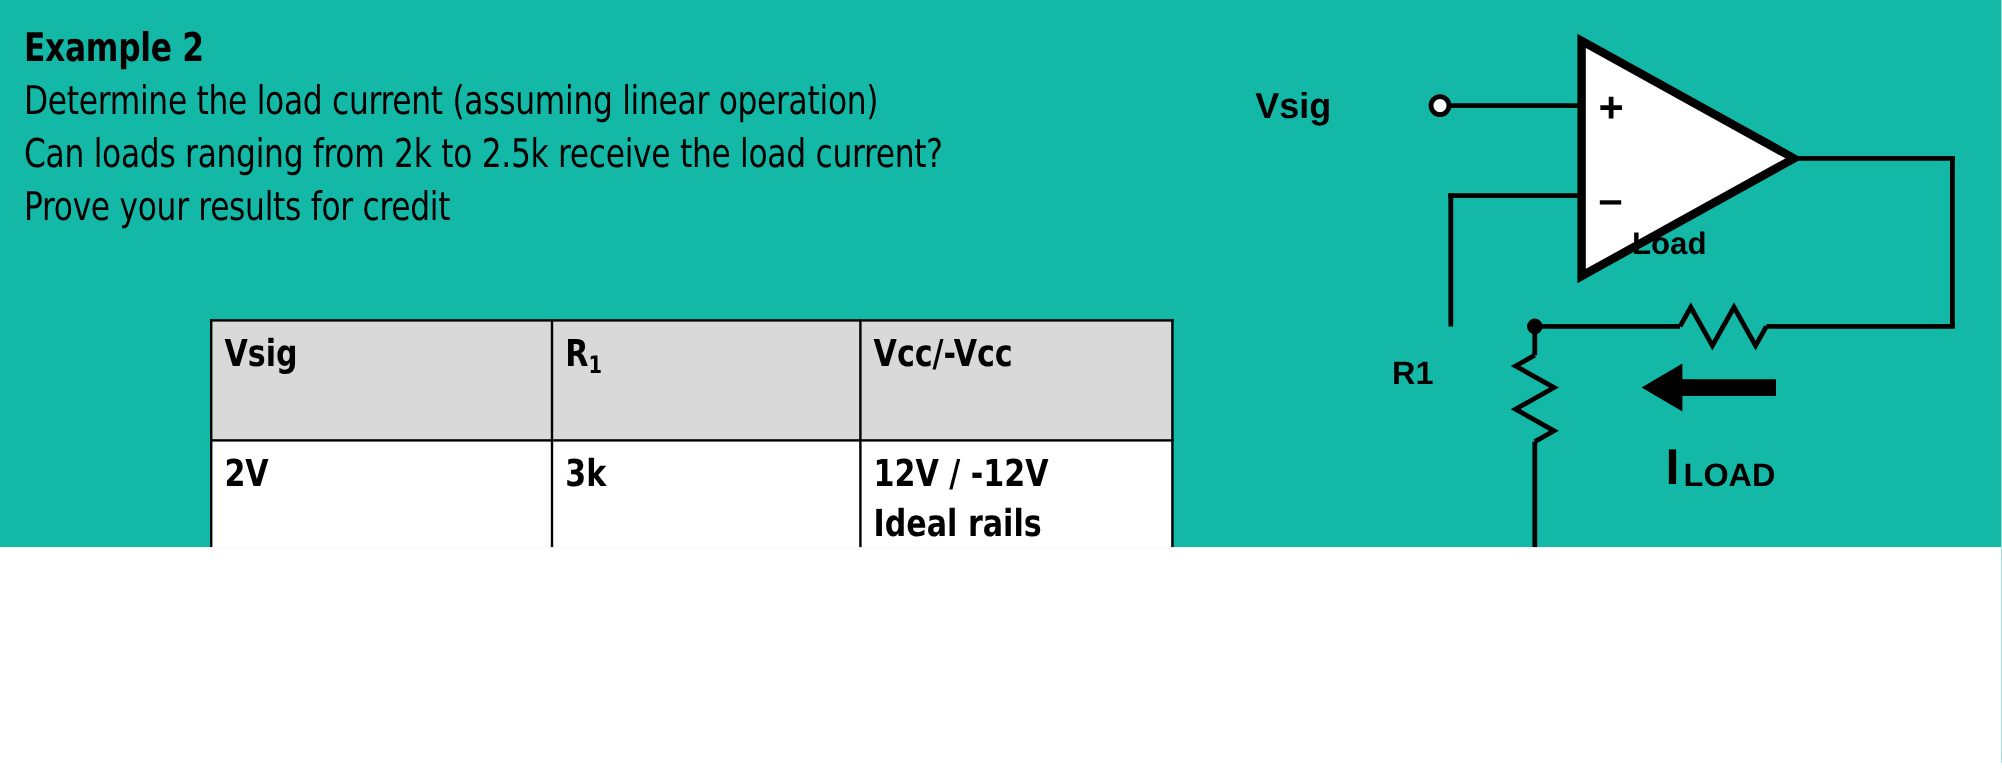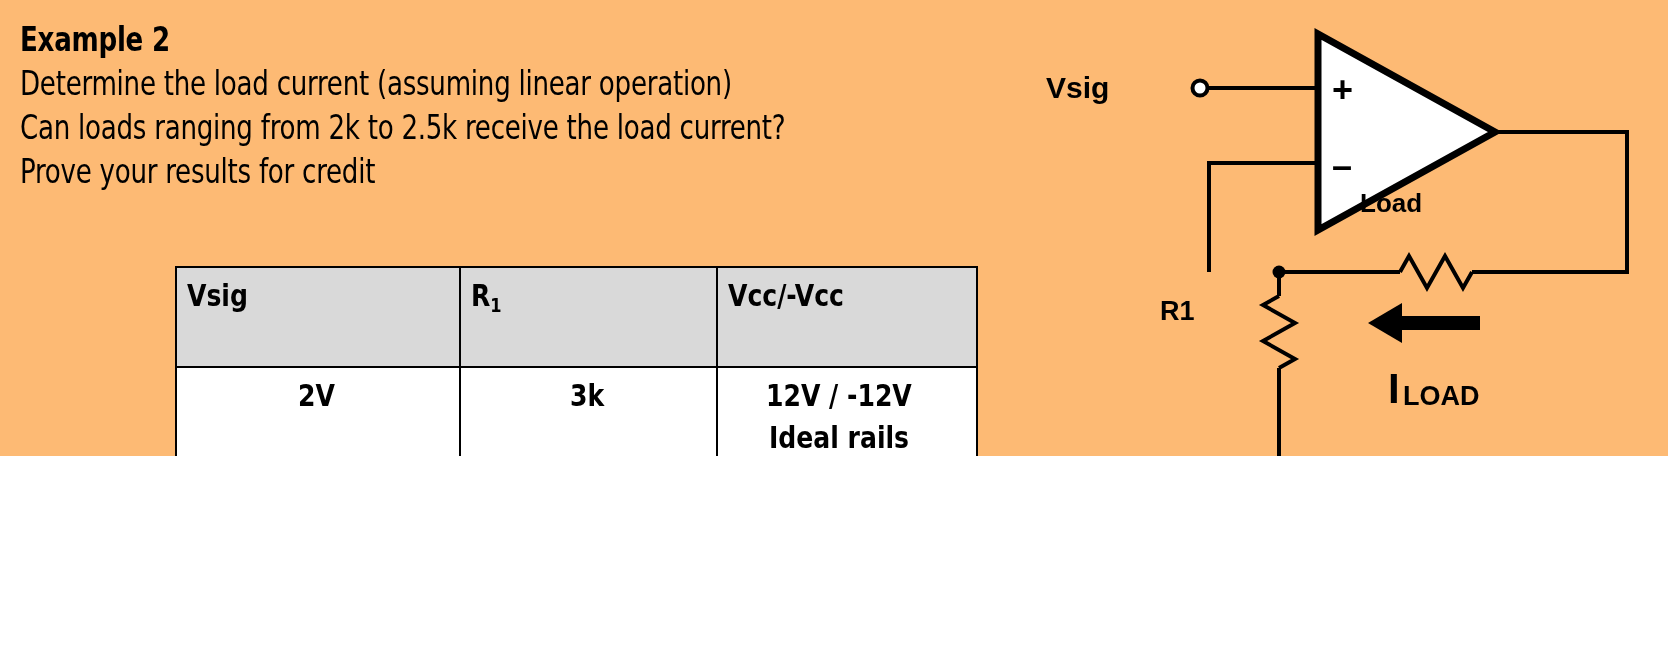--- a/index.html
+++ b/index.html
@@ -8,21 +8,21 @@
     background: #ffffff;
   }
   body {
     font-family: "Liberation Sans", sans-serif;
     color: #000000;
   }
   #page {
     position: relative;
     width: 1668px;
     height: 456px;
-    background: #fdba74;
+    background: #14b8a6;
     overflow: hidden;
   }
 
   
   #prompt-block {
     position: absolute;
     left: 20px;
     top: 18px;
     width: 930px;
   }
@@ -58,21 +58,20 @@
     font-weight: bold;
     line-height: 42px;
   }
   #param-table tr.header-row td {
     background: #d9d9d9;
     height: 92px;
   }
   #param-table tr.body-row td {
     background: #ffffff;
     height: 124px;
-    text-align: center;
   }
   #param-table .cell-text {
     display: inline-block;
     transform: scaleX(0.9);
     transform-origin: left top;
     white-space: nowrap;
   }
   #param-table sub {
     font-size: 20px;
     vertical-align: baseline;

